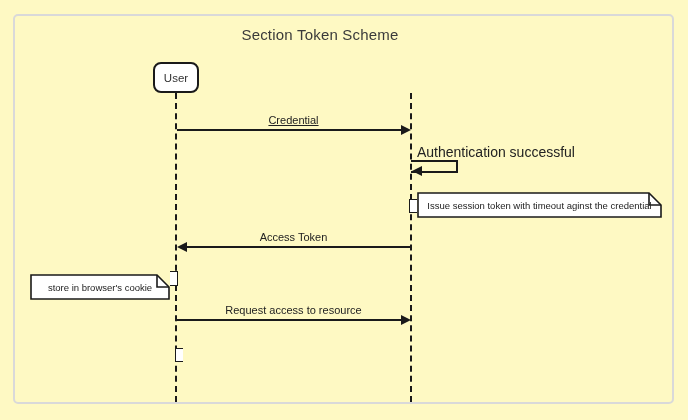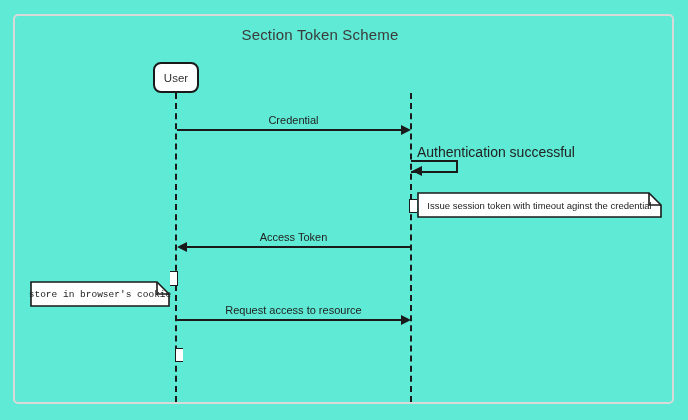--- a/index.html
+++ b/index.html
@@ -1,18 +1,18 @@
 <!DOCTYPE html>
 <html><head>
 <meta charset="utf-8">
 <style>
   * { margin:0; padding:0; box-sizing:border-box; }
   html,body { width:688px; height:420px; background:#ffffff; overflow:hidden;
               font-family:"Liberation Sans", sans-serif; color:#1a1a1a; }
-  .stage { position:relative; width:688px; height:420px; background:#5eead4; }
+  .stage { position:relative; width:688px; height:420px; background:#fef9c3; }
 
   .frame { position:absolute; left:13px; top:14px; width:661px; height:390px;
            border:2px solid #d9d9d9; border-radius:5px; background:transparent; }
 
   .title { position:absolute; left:0; top:26px; width:640px; text-align:center;
            font-size:15px; color:#3a3a3a; letter-spacing:0.2px; }
 
   .actor-box { position:absolute; width:46px; height:31px; border:2px solid #1a1a1a;
                background:#fff; display:flex; align-items:center; justify-content:center;
                font-size:11.5px; color:#333; z-index:3; }
@@ -37,21 +37,21 @@
               border-top:2px solid #1a1a1a; border-right:2px solid #1a1a1a;
               border-bottom:2px solid #1a1a1a; z-index:2; }
   .selfloop-label { position:absolute; left:417px; top:144px; font-size:14px; color:#222; z-index:2; }
 
   .note { position:absolute; z-index:4; }
   .note svg { position:absolute; left:0; top:0; display:block; }
   .note-text { position:absolute; left:0; top:0; width:100%; height:100%;
                display:flex; align-items:center; justify-content:center;
                font-size:9.5px; color:#222; white-space:nowrap; z-index:5; }
   .note-issue  { left:417px; top:192px; width:245px; height:26px; }
-  .note-cookie { left:30px;  top:281px; width:140px; height:26px;font-family:Liberation Mono, monospace; }
+  .note-cookie { left:30px;  top:274px; width:140px; height:26px; }
   .note-header { left:183px; top:337px; width:225px; height:28px; }
 
   .conn { position:absolute; width:8px; z-index:4; background:#fff; }
   .conn-open-right { border-left:1.5px solid #1a1a1a; border-top:1.5px solid #1a1a1a;
                      border-bottom:1.5px solid #1a1a1a; }
   .conn-open-left  { border-right:1.5px solid #1a1a1a; border-top:1.5px solid #1a1a1a;
                      border-bottom:1.5px solid #1a1a1a; }
   .conn-issue  { left:409px; top:199px; height:14px; }
   .conn-cookie { left:170px; top:271px; height:15px; }
   .conn-header { left:175px; top:348px; height:14px; }
@@ -65,21 +65,21 @@
 
   <div class="title">Section Token Scheme</div>
 
   <div class="actor-box actor-user">
     <span>User</span>
   </div>
 
   <div class="lifeline lifeline-user"></div>
   <div class="lifeline lifeline-app"></div>
 
-  <div class="msg-label" style="top:114px;">Credential</div>
+  <div class="msg-label" style="top:114px;text-decoration:underline;">Credential</div>
   <div class="msg-line" style="left:177px; top:129px; width:226px;"></div>
   <div class="ah ah-right" style="left:401px; top:125px;"></div>
 
   <div class="selfloop-label">Authentication successful</div>
   <div class="selfloop"></div>
   <div class="ah ah-left" style="left:412px; top:166px;"></div>
 
   <div class="conn conn-open-right conn-issue"></div>
   <div class="note note-issue">
     <svg width="245" height="26" viewBox="0 0 245 26">

